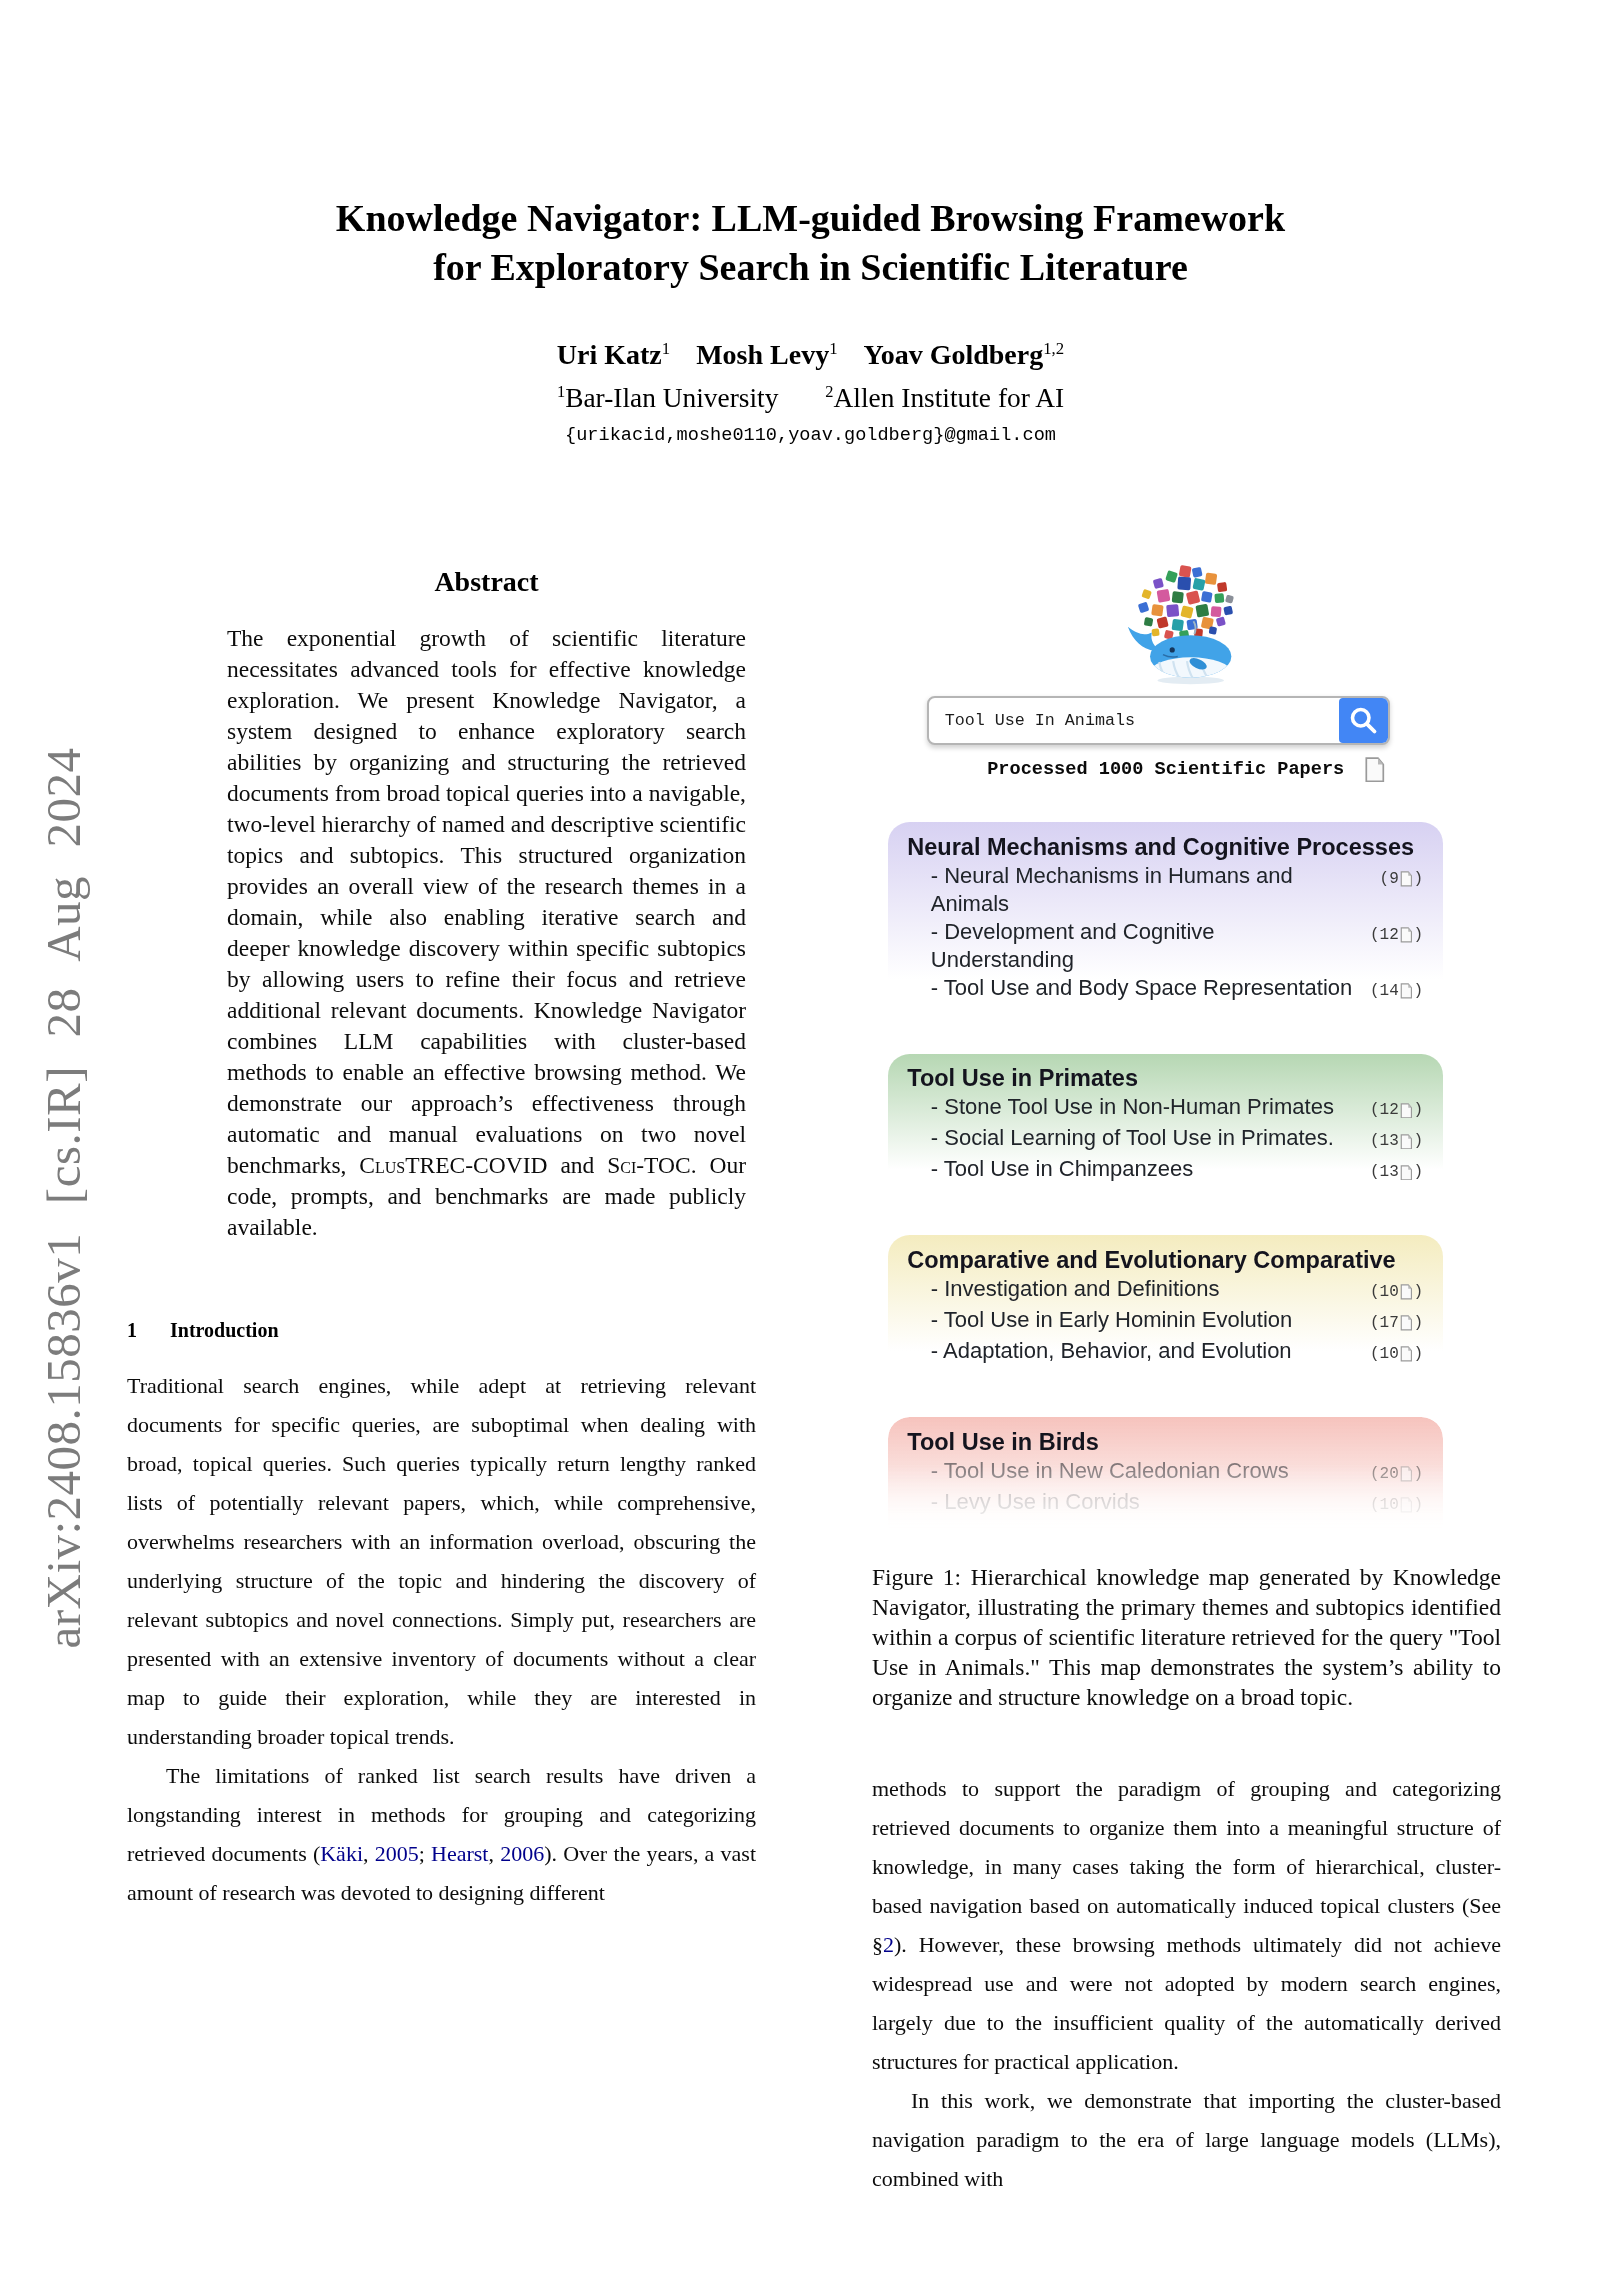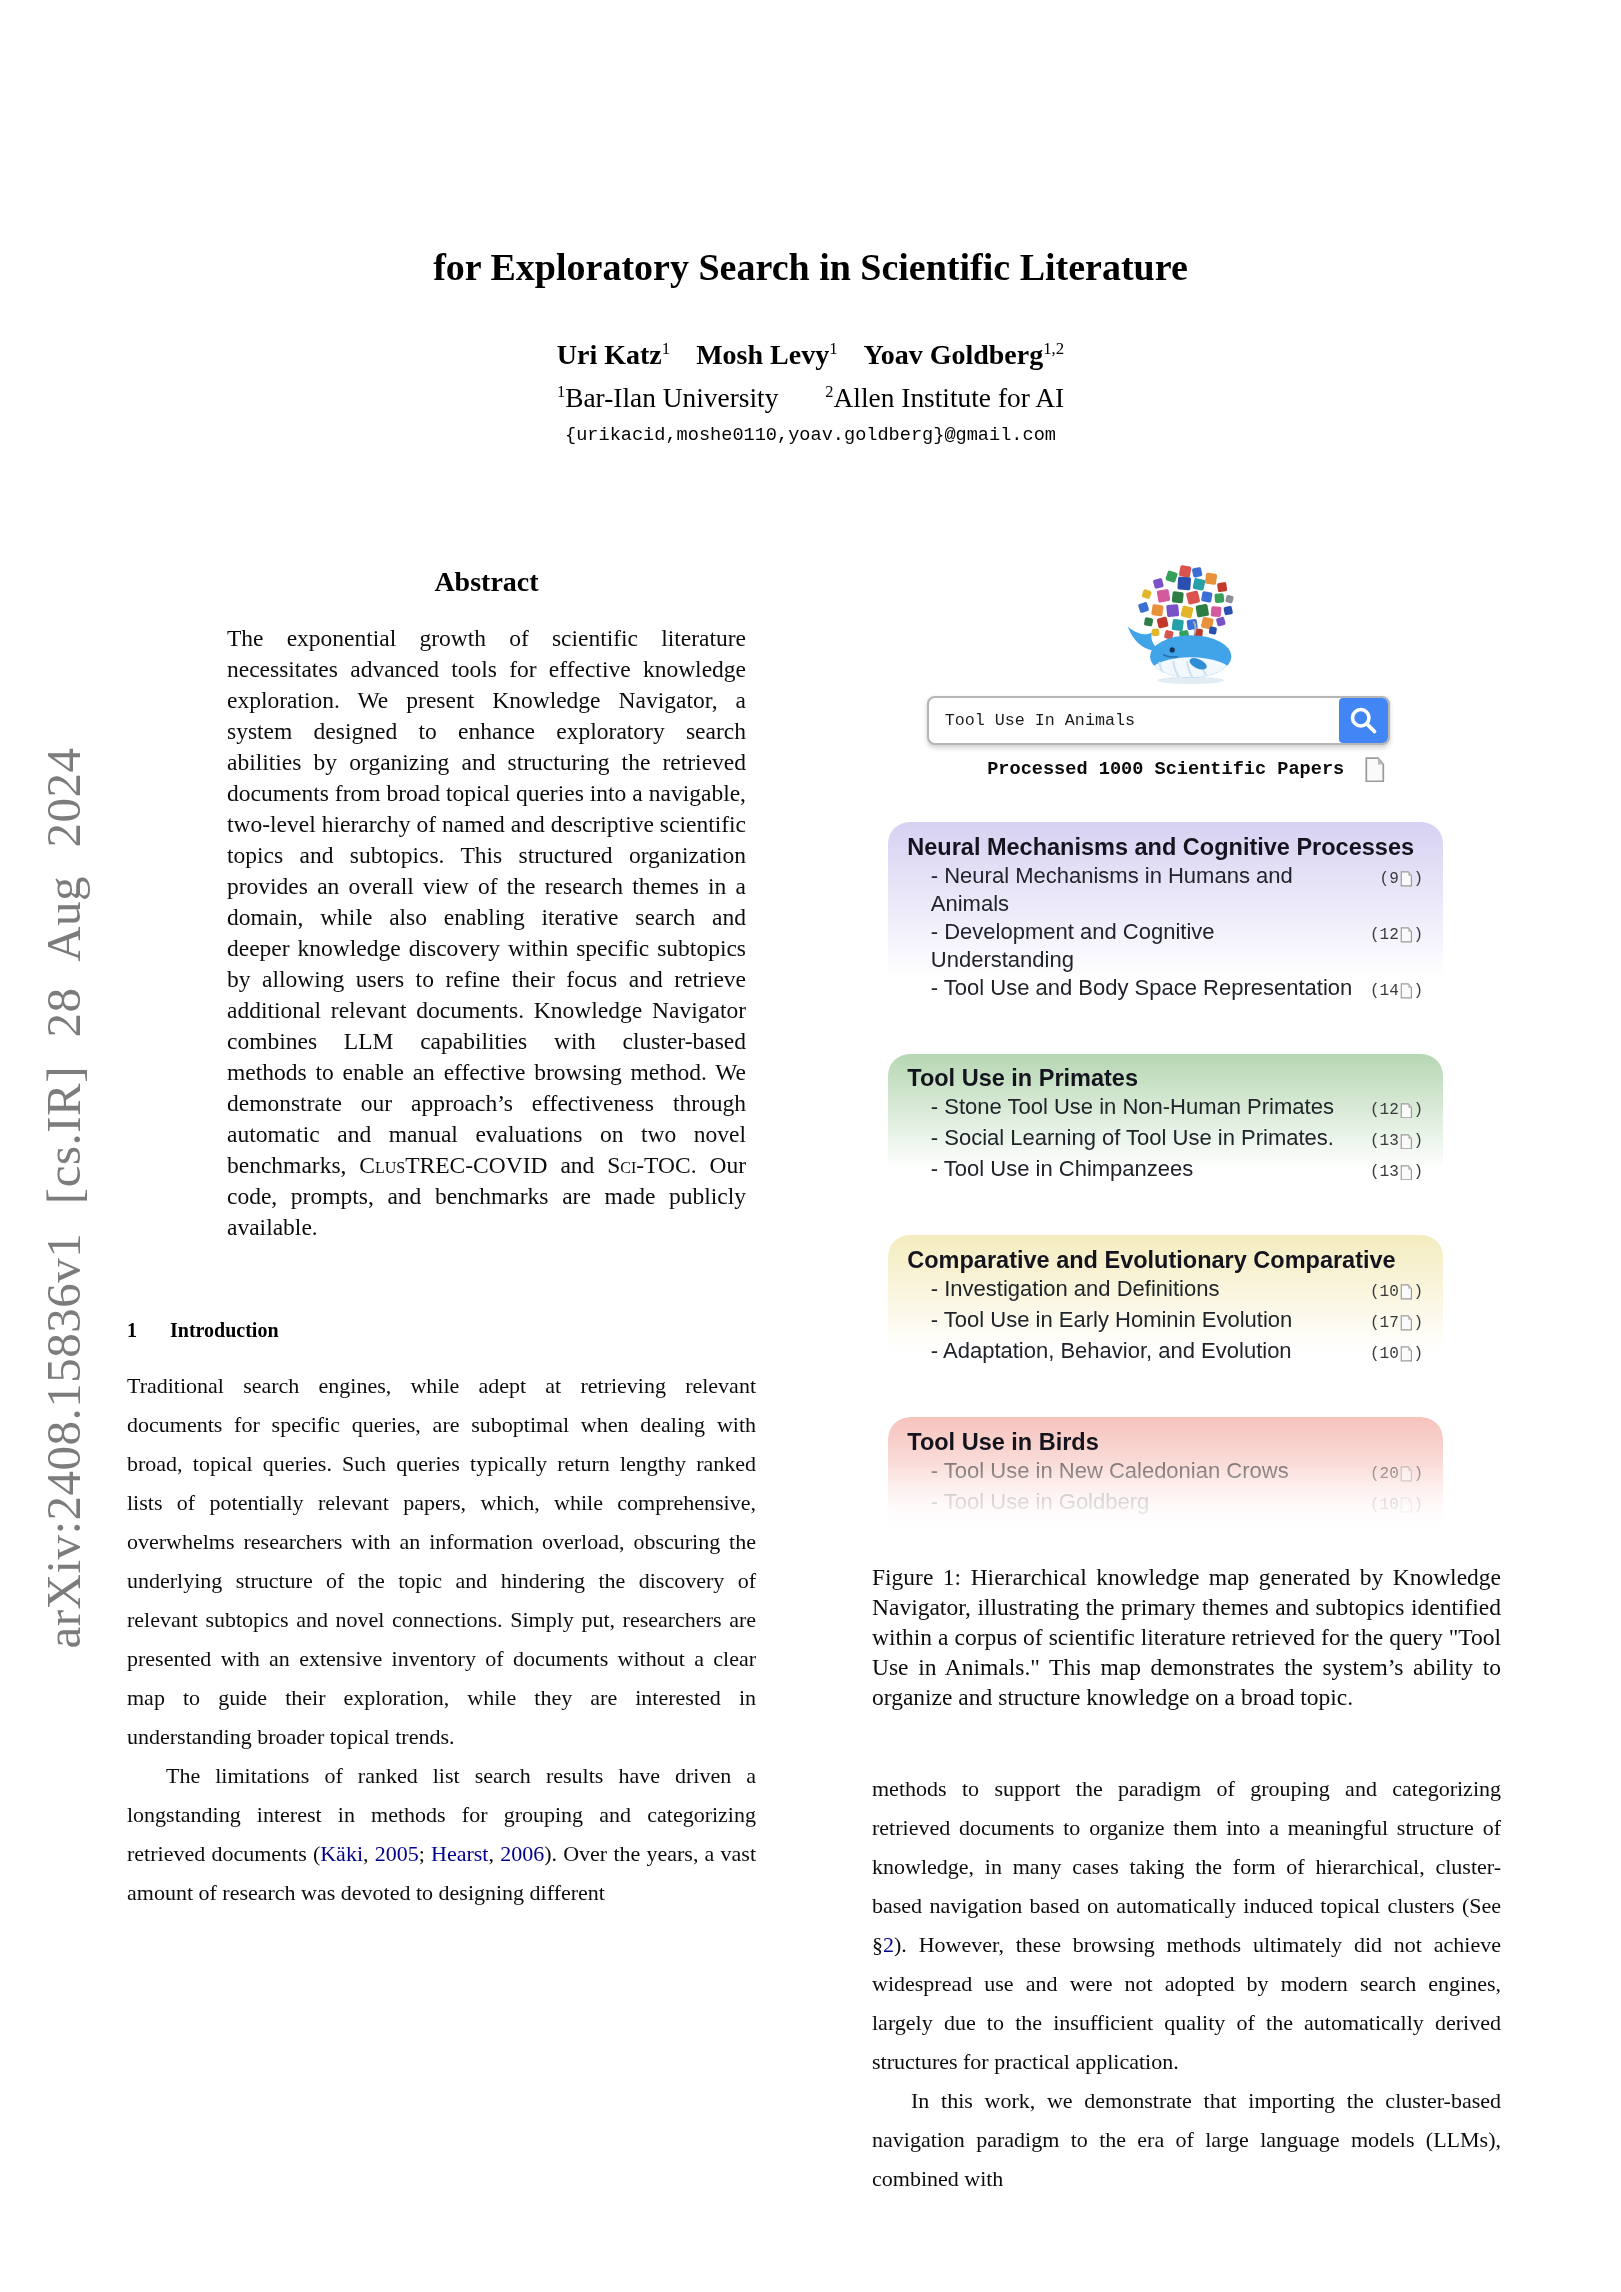--- a/index.html
+++ b/index.html
@@ -109,21 +109,21 @@
     font-family:"Liberation Serif",serif;color:#0c0c0c;
   }
   .rp1{margin-top:57px;}
 </style>
 </head>
 <body>
 
 <div class="watermark">arXiv:2408.15836v1 [cs.IR] 28 Aug 2024</div>
 
 <h1 class="title">
-  <br>
+  <span>Knowledge Navigator: LLM-guided Browsing Framework</span><br>
   <span>for Exploratory Search in Scientific Literature</span>
 </h1>
 
 <div class="authors">
   <span><span>Uri Katz</span><sup>1</sup></span>
   <span><span>Mosh Levy</span><sup>1</sup></span>
   <span><span>Yoav Goldberg</span><sup>1,2</sup></span>
 </div>
 
 <div class="affils">
@@ -334,21 +334,21 @@
           <span class="topic-label">Tool Use in New Caledonian Crows</span>
           <span class="topic-count">
               <span>20</span>
               <svg class="doc-icon" width="12.7" height="15.7" viewBox="0 0 20 24">
                 <path d="M2 1h11l5 6v16H2z" fill="#fafafa" stroke="#9a9a9a" stroke-width="1.8"></path>
                 <path d="M13 1l5 6h-5z" fill="#b9b9b9"></path>
               </svg>
             </span>
         </div>
         <div class="topic-item dim2">
-          <span class="topic-label">Tool Use in Goldberg</span>
+          <span class="topic-label">Levy Use in Corvids</span>
           <span class="topic-count">
               <span>10</span>
               <svg class="doc-icon" width="12.7" height="15.7" viewBox="0 0 20 24">
                 <path d="M2 1h11l5 6v16H2z" fill="#fafafa" stroke="#9a9a9a" stroke-width="1.8"></path>
                 <path d="M13 1l5 6h-5z" fill="#b9b9b9"></path>
               </svg>
             </span>
         </div>
       </div>
 

